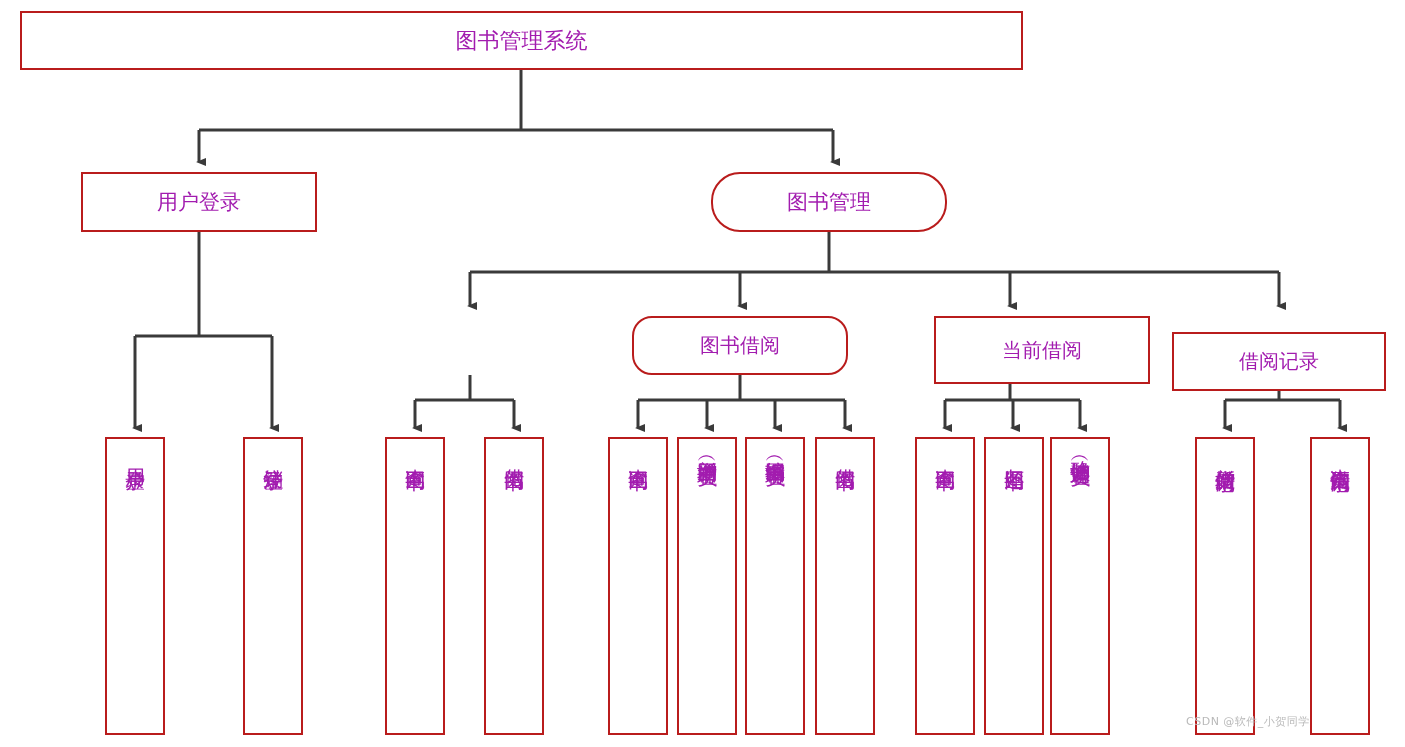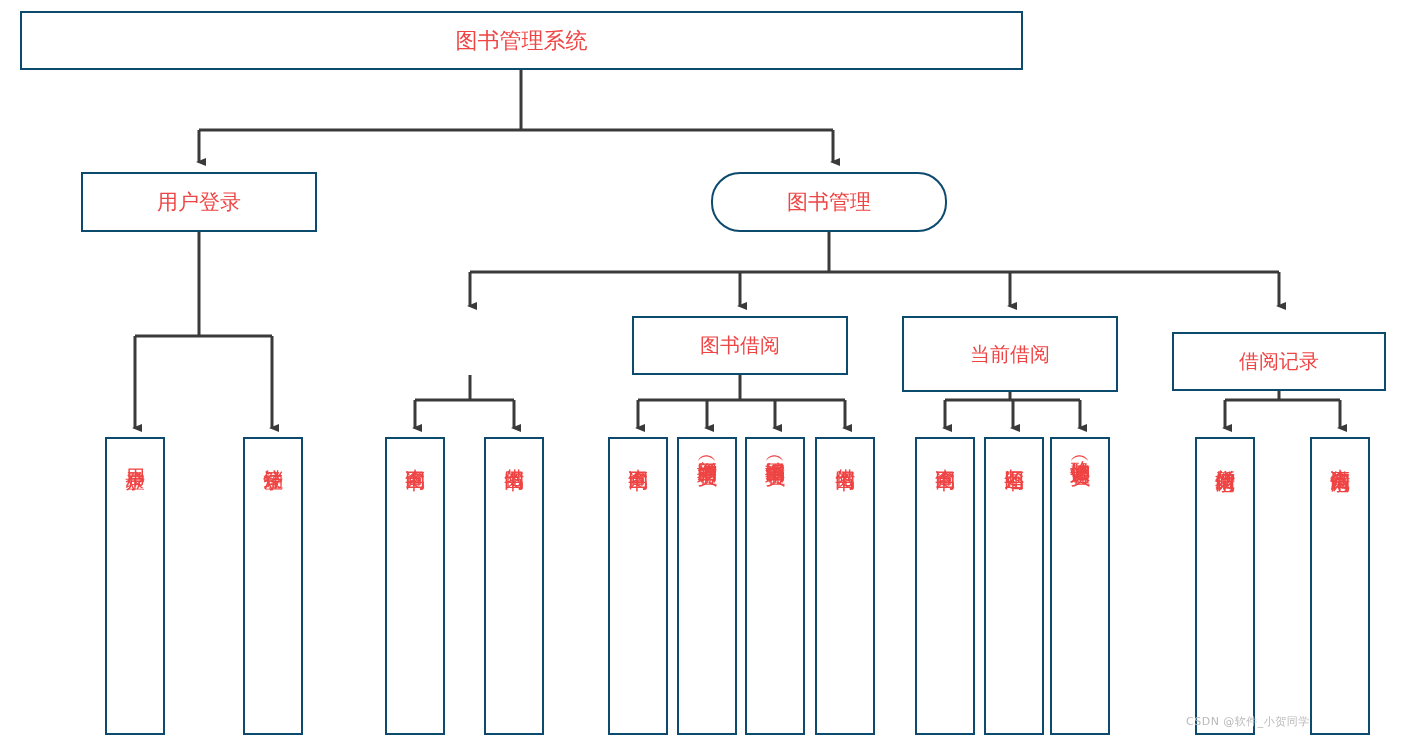--- a/index.html
+++ b/index.html
@@ -22,25 +22,25 @@
     left: 0;
     top: 0;
     width: 1405px;
     height: 747px;
     pointer-events: none;
   }
   .node {
     position: absolute;
     box-sizing: border-box;
     background: #ffffff;
-    border: 2px solid #0c4a6e;
+    border: 2px solid #b91c1c;
     display: flex;
     align-items: center;
     justify-content: center;
-    color: #ef4444;
+    color: #a21caf;
   }
   .node.root {
     font-size: 22px;
   }
   .node.lvl2 {
     font-size: 21px;
   }
   .node.lvl3 {
     font-size: 20px;
   }
@@ -132,24 +132,24 @@
     <span class="label">图书管理系统</span>
   </div>
 
   <div class="node lvl2" style="left:81px; top:172px; width:236px; height:60px;">
     <span class="label">用户登录</span>
   </div>
   <div class="node lvl2" style="left:711px; top:172px; width:236px; height:60px;border-radius:29px;">
     <span class="label">图书管理</span>
   </div>
 
-  <div class="node lvl3" style="left:632px; top:316px; width:216px; height:59px;">
+  <div class="node lvl3" style="left:632px; top:316px; width:216px; height:59px;border-radius:20px;">
     <span class="label">图书借阅</span>
   </div>
-  <div class="node lvl3" style="left:902px; top:316px; width:216px; height:76px;">
+  <div class="node lvl3" style="left:934px; top:316px; width:216px; height:68px;">
     <span class="label">当前借阅</span>
   </div>
   <div class="node lvl3" style="left:1172px; top:332px; width:214px; height:59px;">
     <span class="label">借阅记录</span>
   </div>
 
   <div class="node leaf" style="left:105px; top:437px; width:60px; height:298px;">
     <span class="label">用户登录</span>
   </div>
   <div class="node leaf" style="left:243px; top:437px; width:60px; height:298px;">

